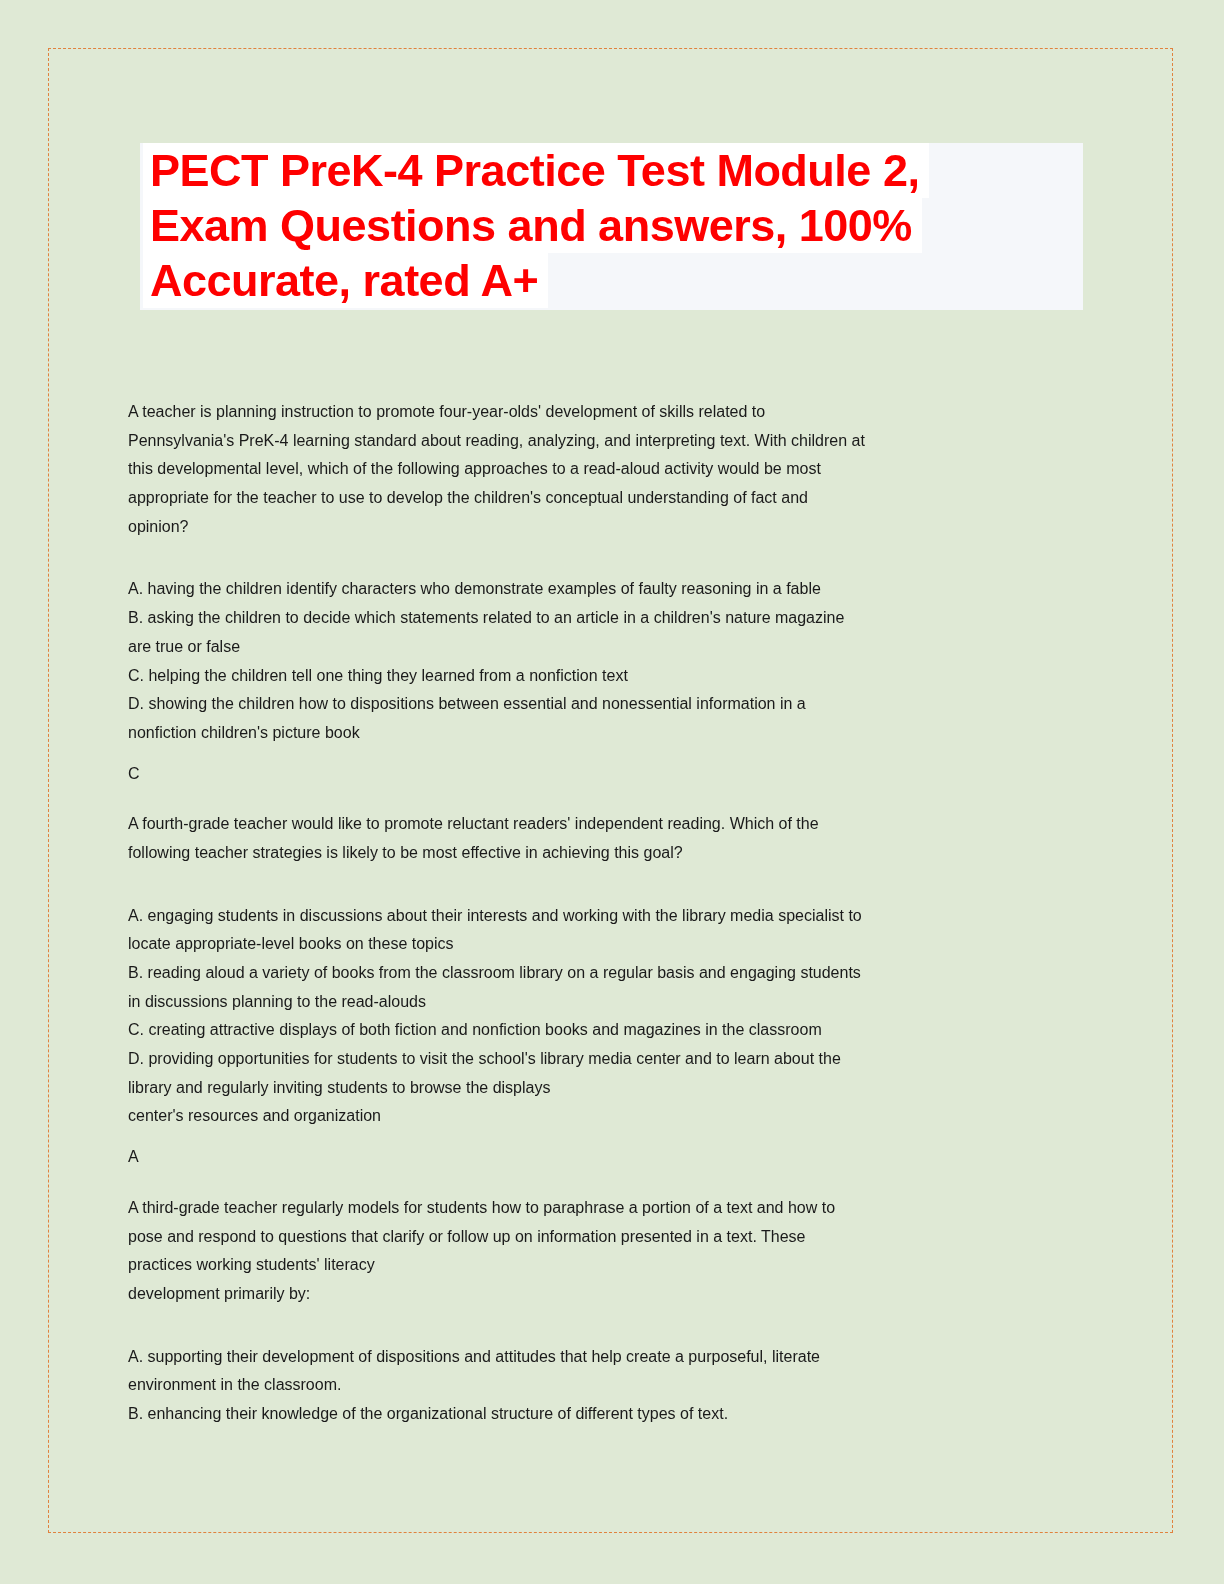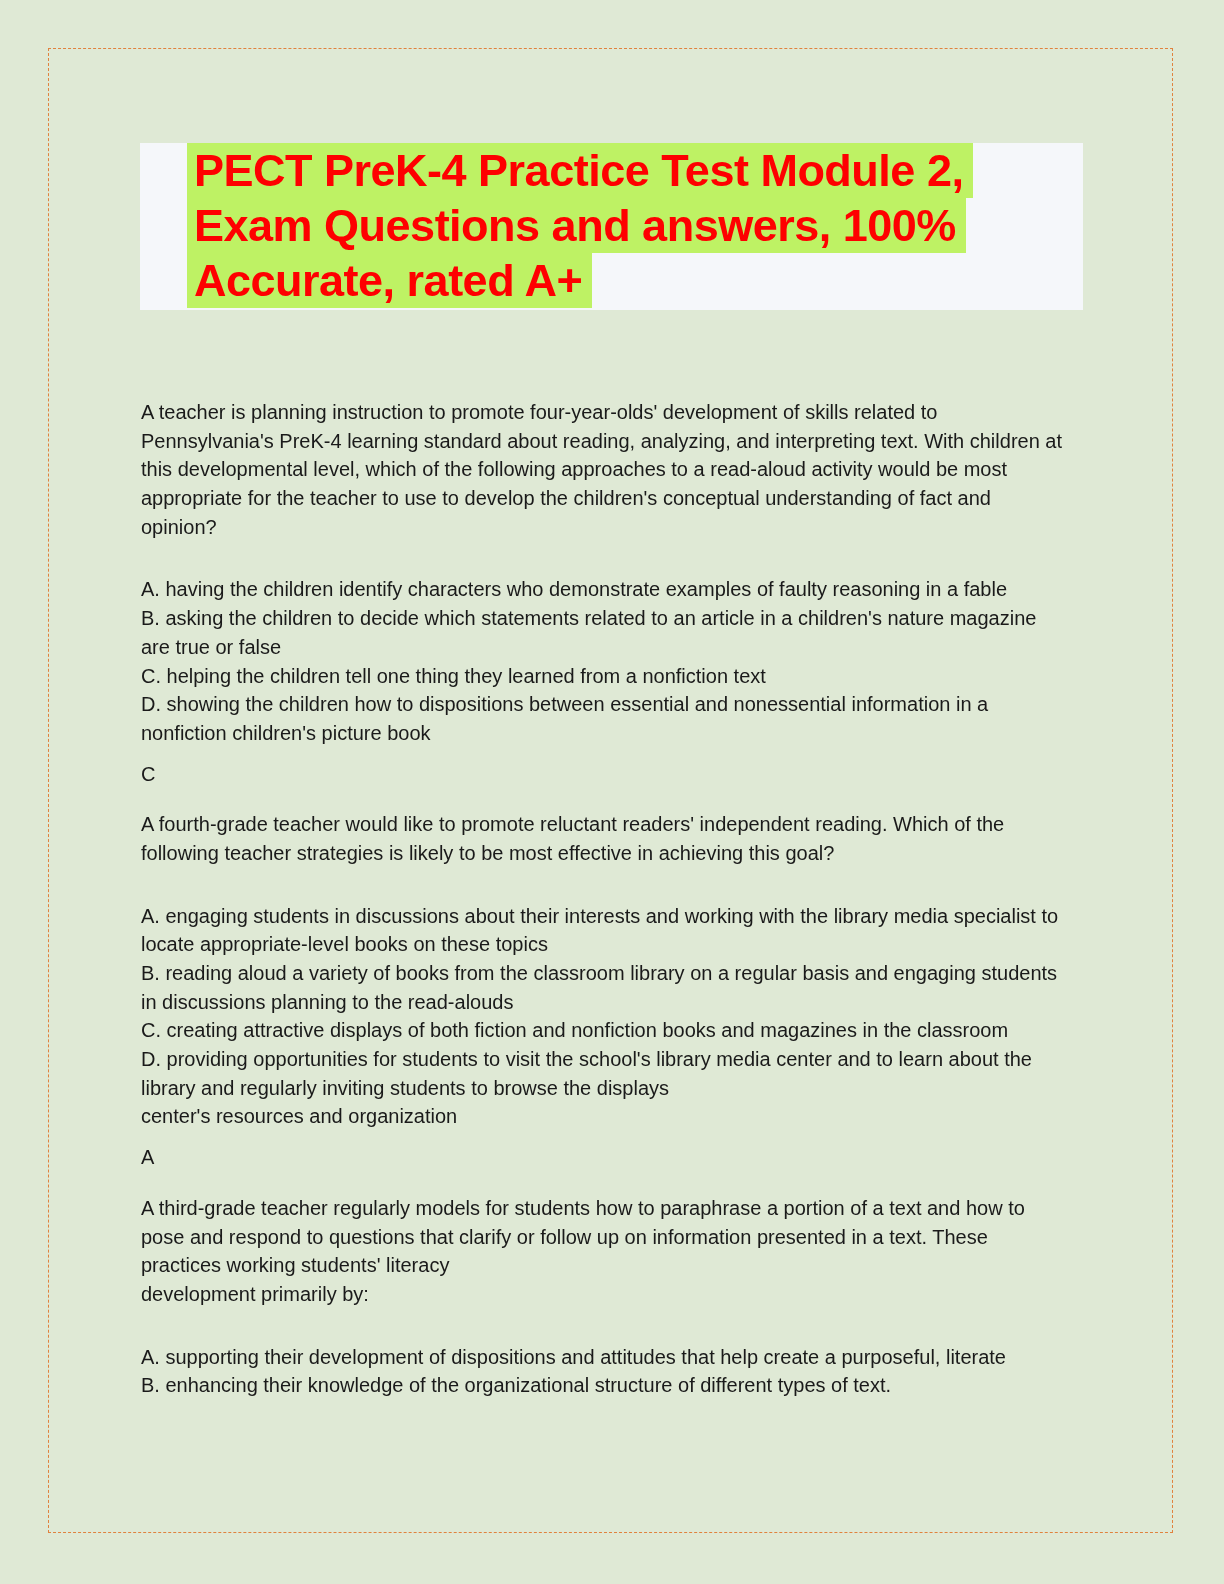--- a/index.html
+++ b/index.html
@@ -29,28 +29,27 @@
     left: 143px; top: 143px;
     margin: 0;
     font-size: 45px;
     line-height: 55px;
     font-weight: bold;
     letter-spacing: -0.5px;
     color: #fe0000;
     white-space: nowrap;
   }
   .title .hl {
-    background: #bef264;
+    background: #ffffff;
     padding: 2px 10px 2px 7px;
-    margin-left: 44px;
   }
   .content {
     position: absolute;
-    left: 141px; top: 398px;
-    font-size: 20px;
+    left: 128px; top: 398px;
+    font-size: 16px;
     line-height: 28.7px;
     color: #1a1a1a;
     white-space: nowrap;
   }
   .question { margin: 0 0 34px 0; }
   .options  { margin: 0 0 12px 0; }
   .answer   { margin: 0 0 22px 0; }
   .line { height: 28.7px; }
 </style>
 </head>
@@ -111,16 +110,17 @@
 
   <div class="question">
     <div class="line">A third-grade teacher regularly models for students how to paraphrase a portion of a text and how to</div>
     <div class="line">pose and respond to questions that clarify or follow up on information presented in a text. These</div>
     <div class="line">practices working students' literacy</div>
     <div class="line">development primarily by:</div>
   </div>
 
   <div class="options">
     <div class="line">A. supporting their development of dispositions and attitudes that help create a purposeful, literate</div>
+    <div class="line">environment in the classroom.</div>
     <div class="line">B. enhancing their knowledge of the organizational structure of different types of text.</div>
   </div>
 
 </div>
 
 </body></html>

